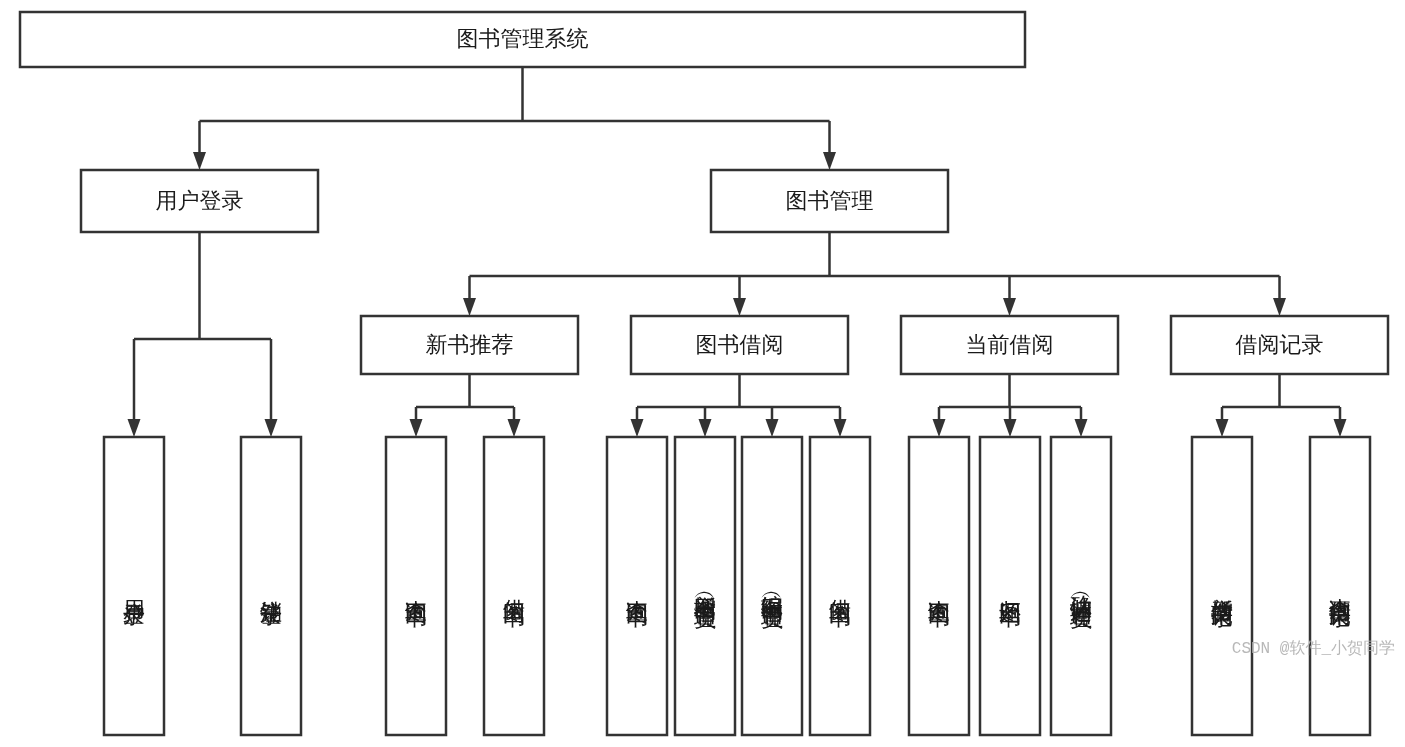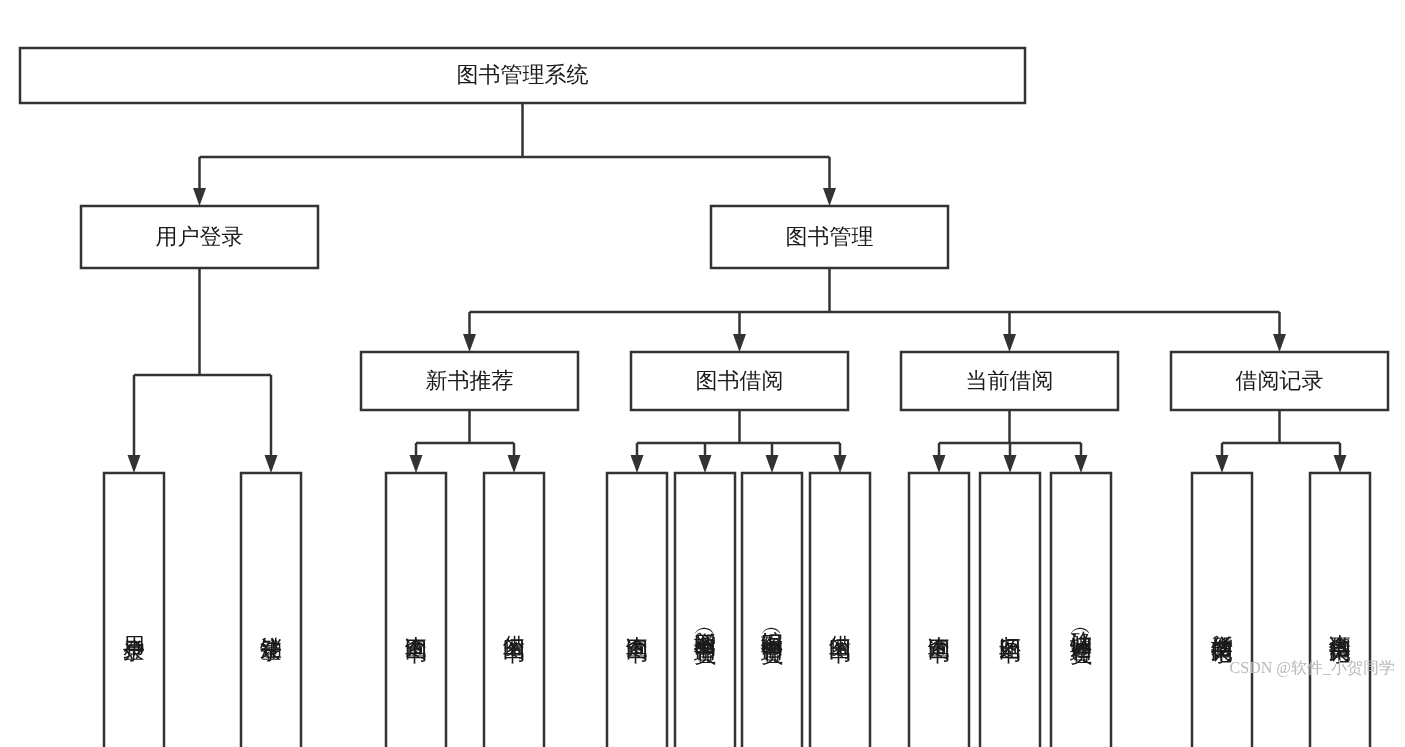--- a/index.html
+++ b/index.html
@@ -11,21 +11,20 @@
     width: 1405px;
     height: 747px;
     font-family: "Liberation Sans", "DejaVu Sans", sans-serif;
     overflow: hidden;
     position: relative;
   }
   #diagram-root {
     position: relative;
     width: 1405px;
     height: 659px;
-    margin-top: 36px;
   }
   svg#diagram-svg {
     position: absolute;
     top: 0;
     left: 0;
     width: 1405px;
     height: 747px;
     display: block;
   }
   .node-box {
@@ -60,22 +59,22 @@
     line-height: 1;
     white-space: nowrap;
     pointer-events: none;
     display: flex;
     align-items: center;
     justify-content: center;
   }
   .watermark {
     position: absolute;
     right: 10px;
-    bottom: 16px;
-    font-family: Liberation Serif, serif;
+    bottom: 0;
+    font-family: Liberation Mono, monospace;
     font-size: 16px;
     color: #b8b8b8;
     white-space: nowrap;
     user-select: none;
   }
 </style>
 </head>
 <body>
 
 <div id="diagram-root">

